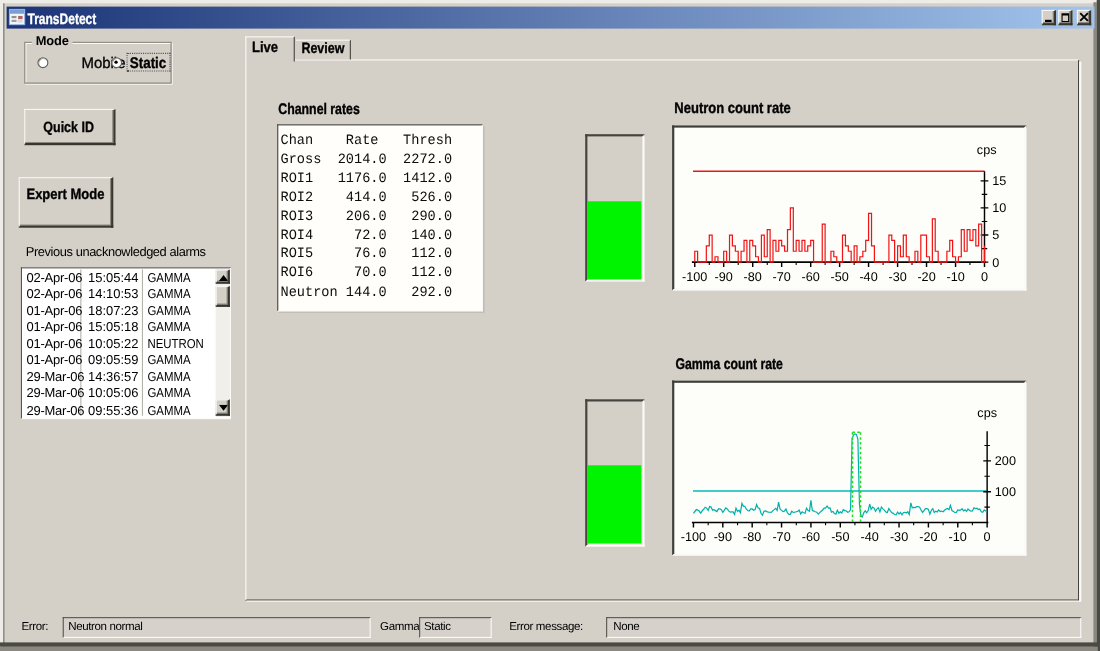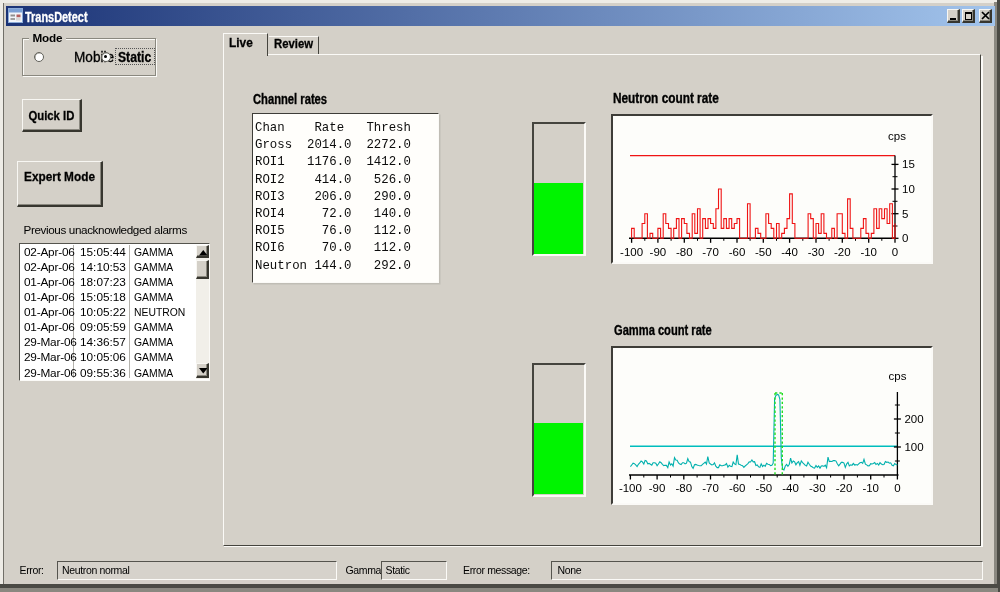--- a/index.html
+++ b/index.html
@@ -42,21 +42,21 @@
 
 <div class="a" style="left:21.5px;top:37.5px;width:134.5px;height:38px;border:1.3px solid #8a887f;box-shadow:1px 1px 0 #fbfaf7, inset 1px 1px 0 #fbfaf7;"></div>
 <div class="a" style="left:28.5px;top:31px;background:#d4d0c8;padding:0 4px;font-size:11.7px;letter-spacing:-0.15px;font-weight:bold;">Mode</div>
 <div class="a" style="left:34px;top:51.5px;width:10px;height:10px;border-radius:50%;background:#fff;border:1.5px solid #605f58;box-shadow:inset 0.6px 0.6px 0 #9a9890;"></div>
 <div class="a" style="left:42.5px;top:48.5px;font-size:14px;font-weight:normal;-webkit-text-stroke:0.3px;transform:scaleX(0.97);transform-origin:0 0;padding-left:32px;">Mobile</div>
 <div class="a" style="left:100.5px;top:51.5px;width:10px;height:10px;border-radius:50%;background:#fff;border:1.5px solid #605f58;box-shadow:inset 0.6px 0.6px 0 #9a9890;"></div>
 <div class="a" style="left:103.7px;top:54.7px;width:3.8px;height:3.8px;border-radius:50%;background:#000;"></div>
 <div class="a" style="left:114.5px;top:47.5px;width:40px;height:17px;border:1px dotted #555;"></div>
 <div class="a" style="left:117.5px;top:48.5px;font-size:14px;font-weight:bold;-webkit-text-stroke:0.3px;transform:scaleX(0.87);transform-origin:0 0;">Static</div>
 
-<div class="a btn" style="left:21.5px;top:98.5px;width:60px;height:33.5px;line-height:31px;"><span style="display:inline-block;transform:scaleX(0.84);">Quick ID</span></div>
+<div class="a btn" style="left:21.5px;top:98.5px;width:83px;height:33.5px;line-height:31px;"><span style="display:inline-block;transform:scaleX(0.84);">Quick ID</span></div>
 <div class="a btn" style="left:17px;top:161px;width:86px;height:46px;line-height:29px;"><span style="display:inline-block;transform:scaleX(0.875);">Expert Mode</span></div>
 
 <div class="a" style="left:23.5px;top:222.5px;font-size:11.7px;letter-spacing:-0.38px;">Previous unacknowledged alarms</div>
 <div class="a" style="left:19px;top:243px;width:191px;height:137.5px;background:#fff;border-top:1.8px solid #55544e;border-left:1.8px solid #55544e;border-right:1.5px solid #fbfaf7;border-bottom:1.5px solid #fbfaf7;"></div>
 <div class="a" style="left:72.5px;top:245px;width:1.2px;height:133px;background:#b4b2ac;"></div>
 <div class="a" style="left:128.7px;top:245px;width:1.2px;height:133px;background:#b4b2ac;"></div>
 <div class="a" style="left:24px;top:244.8px;font-size:11.8px;line-height:15.1px;letter-spacing:-0.2px;">02-Apr-06<br>02-Apr-06<br>01-Apr-06<br>01-Apr-06<br>01-Apr-06<br>01-Apr-06<br>29-Mar-06<br>29-Mar-06<br>29-Mar-06</div>
 <div class="a" style="left:80px;top:244.8px;font-size:11.8px;line-height:15.1px;letter-spacing:0;">15:05:44<br>14:10:53<br>18:07:23<br>15:05:18<br>10:05:22<br>09:05:59<br>14:36:57<br>10:05:06<br>09:55:36</div>
 <div class="a" style="left:133.5px;top:244.8px;font-size:11.8px;line-height:15.1px;letter-spacing:0;transform:scaleX(0.88);transform-origin:0 0;">GAMMA<br>GAMMA<br>GAMMA<br>GAMMA<br>NEUTRON<br>GAMMA<br>GAMMA<br>GAMMA<br>GAMMA</div>
 

